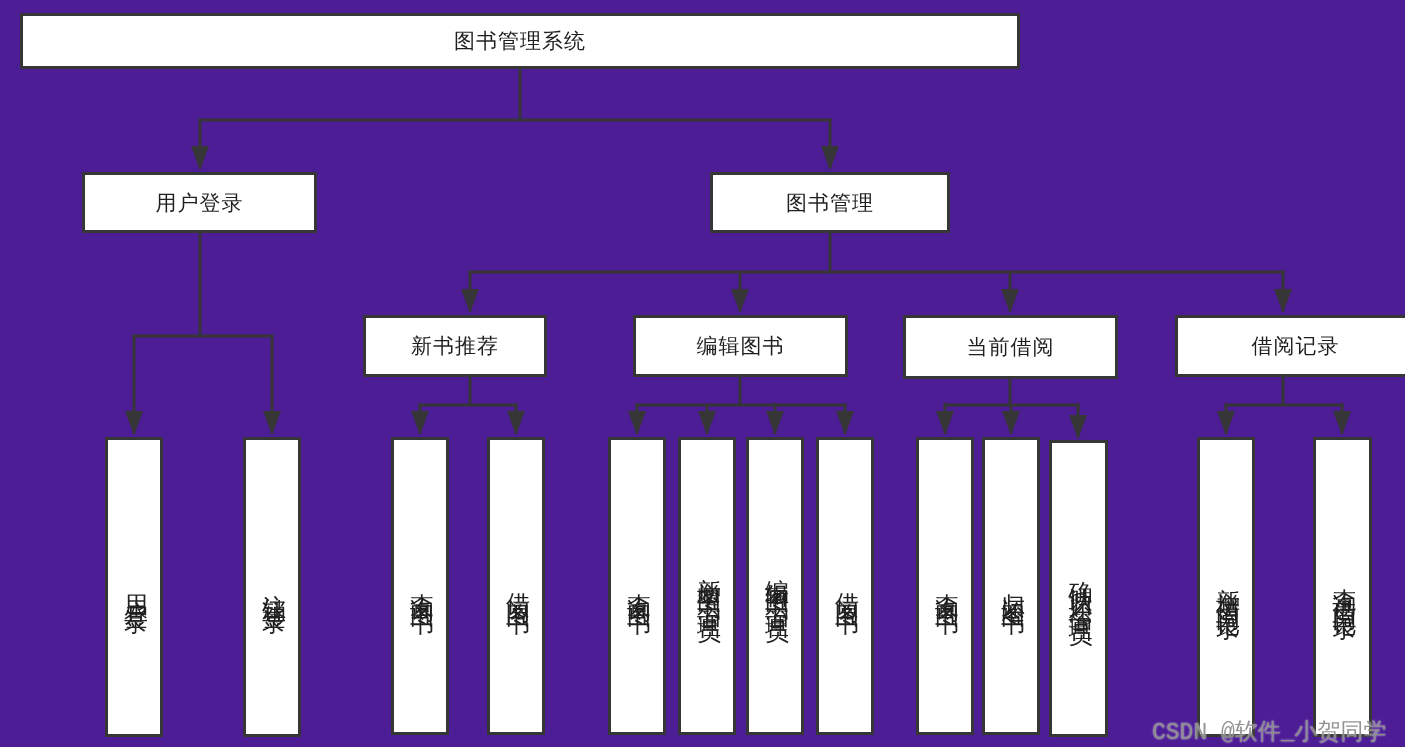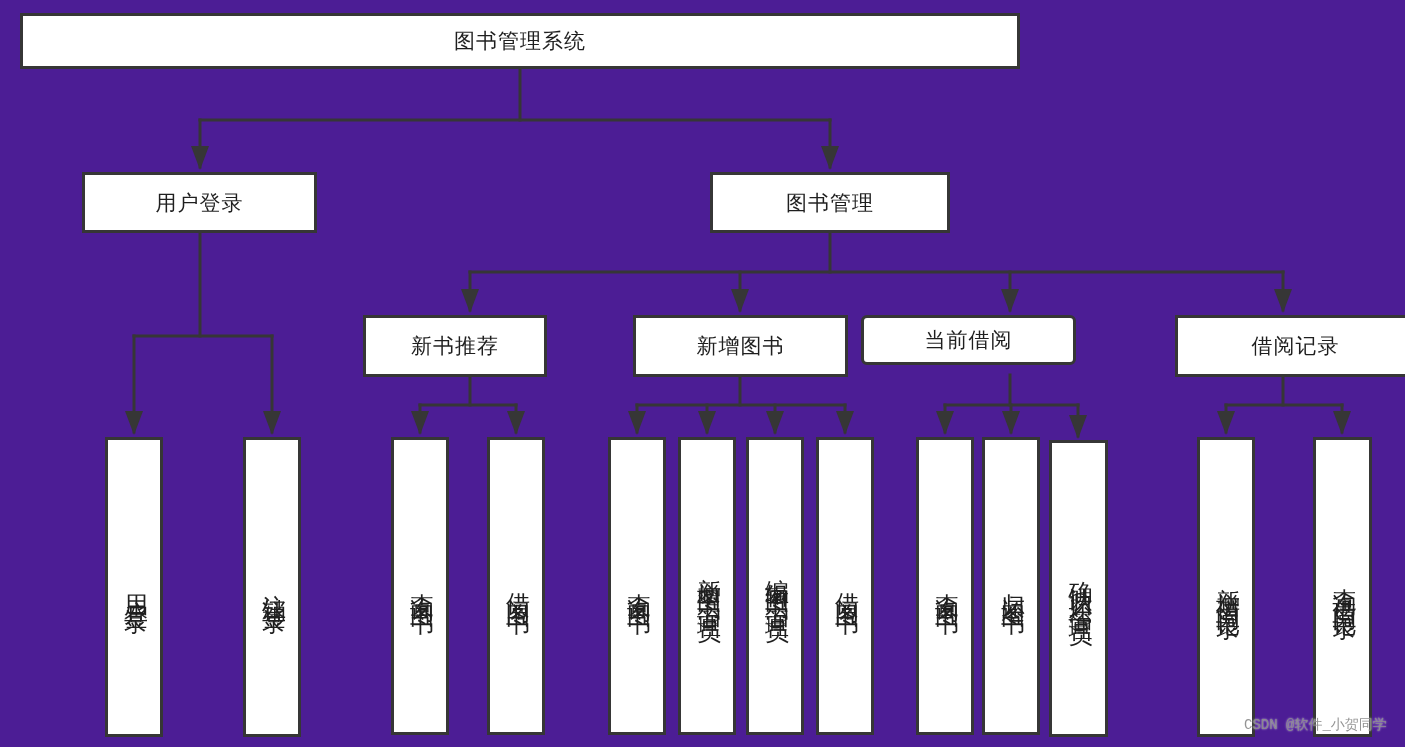--- a/index.html
+++ b/index.html
@@ -24,22 +24,22 @@
   .leaf .vtext{
     writing-mode:vertical-lr;
     text-orientation:mixed;
     font-size:24px;
     line-height:1;
     letter-spacing:6px;
     color:#1f1f1f;
   }
   .watermark{
     position:absolute;
-    left:1244px;top:716px;
-    font-size:14px;
+    left:1152px;top:716px;
+    font-size:23px;
     color:rgba(138,138,138,0.92);
     white-space:nowrap;
     z-index:2;
     text-shadow:0 0 2px rgba(255,255,255,0.8);
   }
 </style>
 </head>
 <body>
 
 <div class="canvas">
@@ -102,23 +102,23 @@
     <span>用户登录</span>
   </div>
   <div class="node h-node" style="left:710px;top:172px;width:240px;height:61px;">
     <span>图书管理</span>
   </div>
 
   <div class="node h-node" style="left:363px;top:315px;width:184px;height:62px;">
     <span>新书推荐</span>
   </div>
   <div class="node h-node" style="left:633px;top:315px;width:215px;height:62px;">
-    <span>新增图书</span>
+    <span>编辑图书</span>
   </div>
-  <div class="node h-node" style="left:861px;top:315px;width:215px;height:50px;border-radius:6px;">
+  <div class="node h-node" style="left:903px;top:315px;width:215px;height:64px;">
     <span>当前借阅</span>
   </div>
   <div class="node h-node" style="left:1175px;top:315px;width:241px;height:62px;">
     <span>借阅记录</span>
   </div>
 
   <div class="node leaf" style="left:105px;top:437px;width:58px;height:300px;">
     <span class="vtext">用户登录</span>
   </div>
   <div class="node leaf" style="left:243px;top:437px;width:58px;height:300px;">

